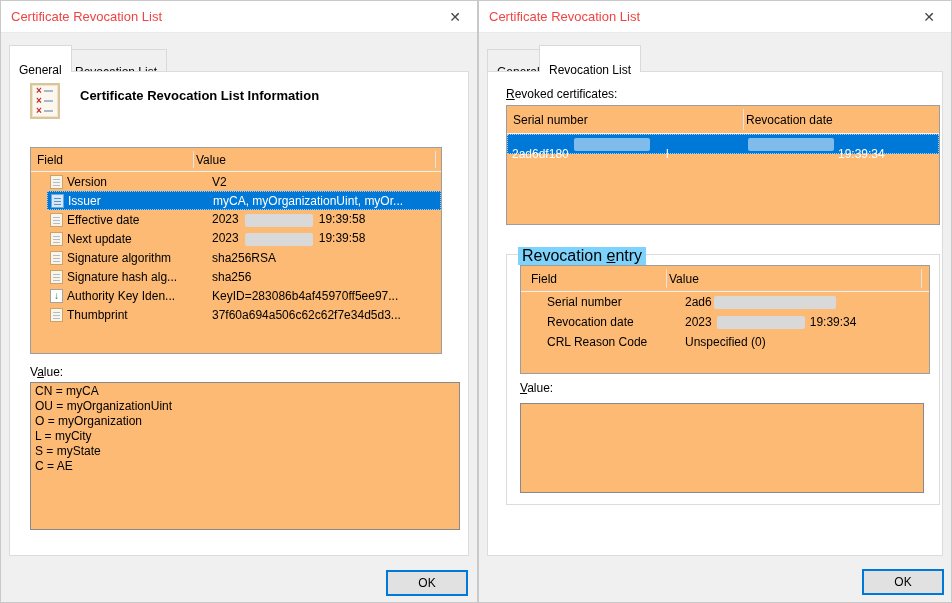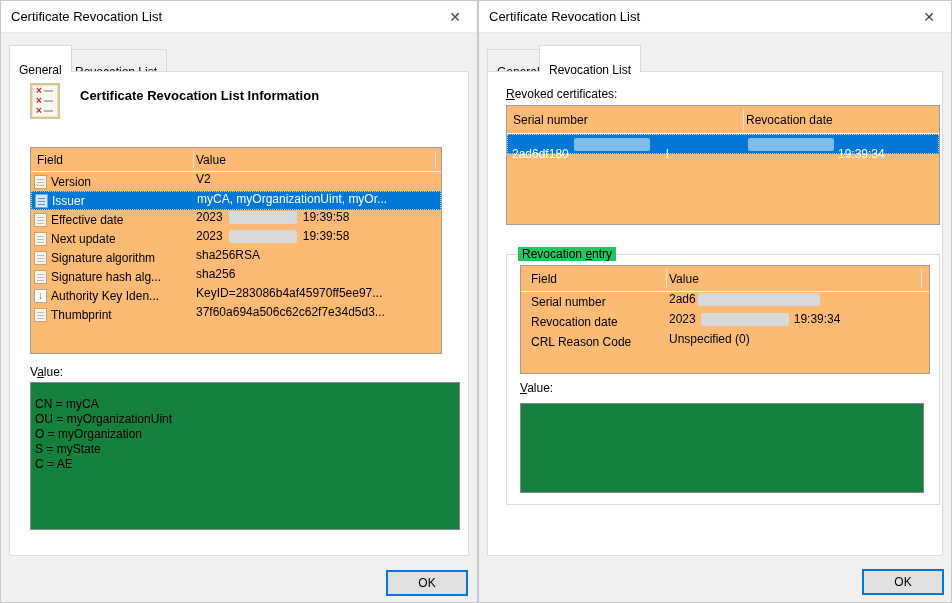--- a/index.html
+++ b/index.html
@@ -6,21 +6,21 @@
   html,body { background:#ffffff; }
   body { font-family:"Liberation Sans", sans-serif; font-size:12px; color:#000; }
   .canvas { position:relative; width:952px; height:603px; display:flex; background:#f0f0f0; }
 
   .dialog { position:relative; height:603px; background:#f0f0f0; border:1px solid #c9c9c9; }
   .dialog.left  { width:478px; }
   .dialog.right { width:474px; }
 
   .titlebar { position:absolute; top:0; left:0; right:0; height:32px; background:#ffffff;
               border-bottom:1px solid #e9e9e9; }
-  .titlebar .title { position:absolute; left:10px; top:8px; font-size:13px; color:#000000; }
+  .titlebar .title { position:absolute; left:10px; top:8px; font-size:13px; color:#ef4444; }
   .close-btn { position:absolute; right:13px; top:7px; width:18px; height:18px; text-align:center;
                line-height:18px; font-size:14px; color:#444; cursor:default; }
 
   .tab { position:absolute; font-size:12px; text-align:center; line-height:21px;
          background:#f0f0f0; border:1px solid #d9d9d9; border-bottom:0; padding:12px 9px; }
   .tab.active { top:44px; height:27px; line-height:25px; background:#ffffff; z-index:3; }
   .tab.inactive { top:48px; height:22px; z-index:1; color:#000; }
 
   .tabpage { position:absolute; left:8px; right:8px; top:70px; bottom:46px;
              background:#ffffff; border:1px solid #dcdcdc; z-index:2; }
@@ -34,21 +34,21 @@
   .crl-row .ln { width:9px; height:2px; background:#aab8c6; }
 
   .info-heading { position:absolute; left:70px; top:16px; font-size:13px; font-weight:bold; }
 
   .listview { position:absolute; background:#fdba74; border:1px solid #9d9d9d; overflow:hidden; }
   .lv-fields { left:20px; top:75px; width:412px; height:207px; }
   .lv-header { display:flex; height:24px; align-items:center; position:relative;
                border-bottom:1px solid #f2f2f2; }
   .lv-header .h1 { padding-left:6px; }
   .lv-header .vsep { position:absolute; top:3px; bottom:3px; width:1px; background:#e4e4e4; }
-  .lv-row { display:flex; height:19px; position:relative; }
+  .lv-row { display:flex; align-items:center; height:19px; position:relative;margin-left:16px; }
   .lv-row .fcell { display:flex; align-items:center; gap:4px; padding-left:3px; }
   .lv-fields .fcell { width:165px; }
   .lv-fields .vcell { flex:1; white-space:nowrap; overflow:hidden; }
   .lv-row.selected { background:#0078d7; color:#fff; border:1px dotted #9ecef5; }
 
   .doc-icon { width:13px; height:14px; flex:0 0 13px; background:#fcf4e6; border:1px solid #c9a36b;
               position:relative; }
   .doc-icon::after { content:""; position:absolute; left:2px; right:2px; top:3px; height:8px;
               background:repeating-linear-gradient(180deg,#a9bfd3 0 1px,transparent 1px 3px); }
   .doc-icon.blue { background:#d6e9fa; border-color:#6fa7d6; }
@@ -56,35 +56,35 @@
   .ext-icon { width:13px; height:14px; flex:0 0 13px; background:#fff; border:1px solid #a3a3a3;
               color:#1c8a1c; font-size:10px; font-weight:bold; line-height:12px; text-align:center; }
 
   .redact { display:inline-block; height:13px; border-radius:2px; vertical-align:middle;
             background:#d9d9d9; filter:blur(0.6px); }
   .redact.on-blue { background:rgba(255,255,255,0.5); }
 
   .field-label { position:absolute; font-size:12px; }
   .field-label u { text-decoration:underline; }
 
-  .editbox { position:absolute; background:#15803d; border:1px solid #898989; padding:14px 4px;
+  .editbox { position:absolute; background:#fdba74; border:1px solid #898989; padding:1px 4px;
              font-size:12px; line-height:15px; overflow:hidden; }
   .edit-left-value { left:20px; top:310px; width:430px; height:148px; }
 
   
   .lv-revoked { left:18px; top:33px; width:434px; height:120px; }
   .lv-revoked .lv-header { height:28px; }
   .rev-row { position:relative; height:20px; }
   .rev-row.selected { background:#0078d7; color:#fff; border:1px dotted #9ecef5; }
   .rev-row span { position:absolute; top:12px; }
 
   .groupbox { position:absolute; left:18px; top:182px; width:434px; height:251px;
               border:1px solid #dcdcdc; }
-  .groupbox > .gb-label { position:absolute; top:-8px; left:11px; background:#22c55e; padding:0 4px;
-              font-size:12px; }
+  .groupbox > .gb-label { position:absolute; top:-8px; left:11px; background:#7dd3fc; padding:0 4px;
+              font-size:16px; }
   .lv-entry { left:13px; top:10px; width:410px; height:109px; }
   .lv-entry .lv-header { height:26px; }
   .lv-entry .lv-row { height:20px; }
   .lv-entry .fcell { width:148px; padding-left:10px; }
   .lv-entry .vcell { flex:1; white-space:nowrap; position:relative; }
   .edit-right-value { left:13px; top:148px; width:404px; height:90px; }
   .gb-value-label { position:absolute; left:13px; top:126px; }
 
   .ok-btn { position:absolute; width:82px; height:26px; background:#e1e1e1; border:2px solid #0078d7;
             font-family:"Liberation Sans", sans-serif; font-size:12px; color:#000; text-align:center;
@@ -202,20 +202,21 @@
       </div>
 
       <div class="field-label" style="left:20px; top:293px;">
         <span>V</span><u>a</u><span>lue:</span>
       </div>
 
       <div class="editbox edit-left-value">
         <div>CN = myCA</div>
         <div>OU = myOrganizationUint</div>
         <div>O = myOrganization</div>
+        <div>L = myCity</div>
         <div>S = myState</div>
         <div>C = AE</div>
       </div>
     </div>
 
     <button class="ok-btn ok-left">OK</button>
   </div>
 
   <div class="dialog right">
     <div class="titlebar">

